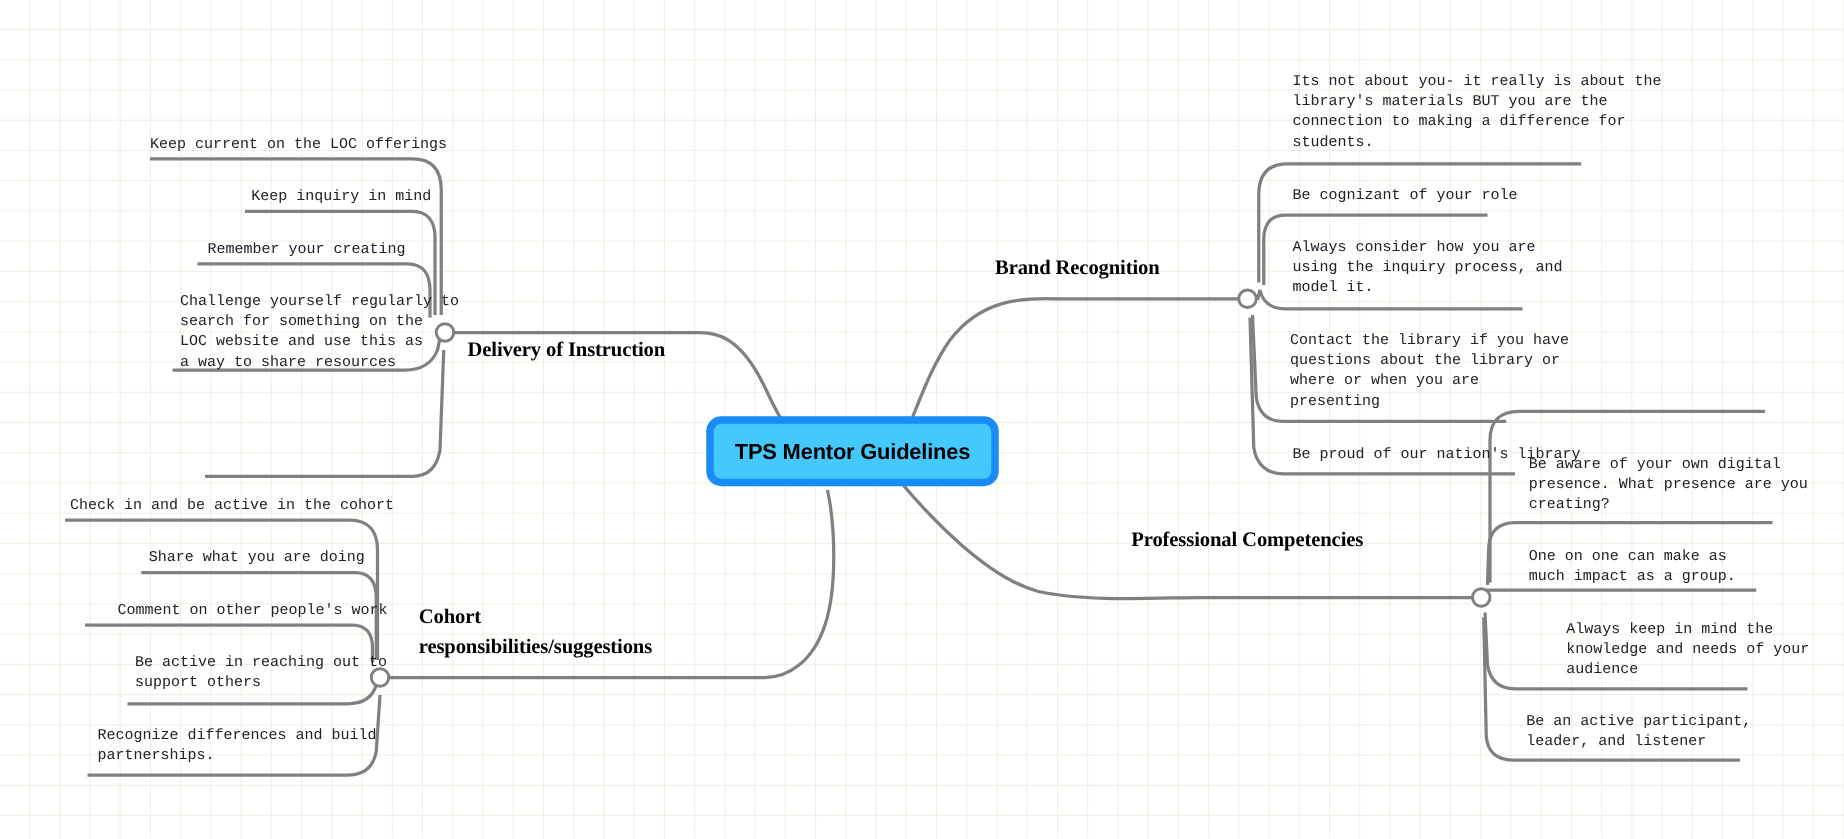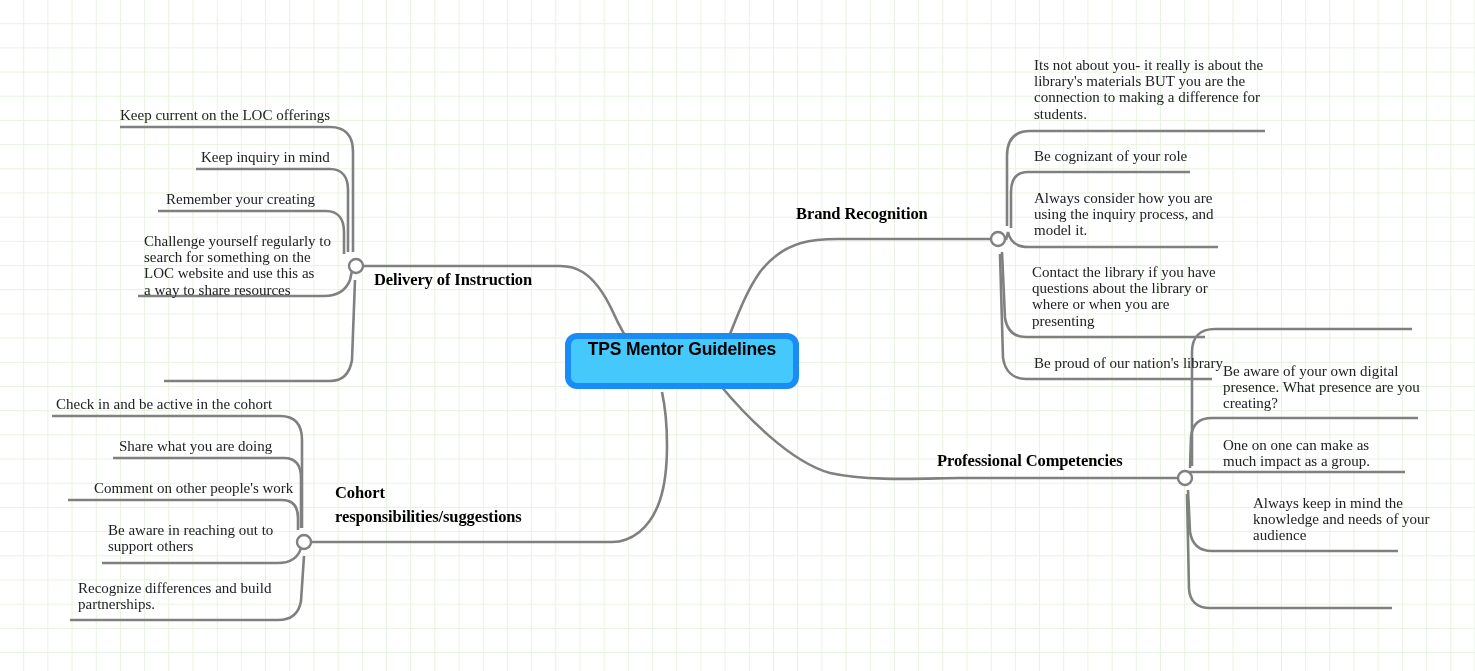--- a/index.html
+++ b/index.html
@@ -23,23 +23,23 @@
   #wires {
     position: absolute;
     left: 0; top: 0;
     width: 1475px;
     height: 671px;
     pointer-events: none;
   }
   .leaf {
     position: absolute;
     color: #202124;
-    font-size: 15px;
+    font-size: 12px;
     line-height: 16.2px;
-    font-family: Liberation Serif, serif;
+    font-family: Liberation Mono, monospace;
     white-space: pre-line;
   }
   .leaf.r {
     text-align: left;
   }
   .branch-label {
     position: absolute;
     color: #000000;
     font-weight: bold;
     font-size: 16.5px;
@@ -52,21 +52,21 @@
     position: absolute;
     left: 565px;
     top: 333px;
     width: 234px;
     height: 56px;
     box-sizing: border-box;
     background: #45c8fb;
     border: 6px solid #1a8cf5;
     border-radius: 12px;
     display: flex;
-    align-items: flex-start;
+    align-items: center;
     justify-content: center;
     z-index: 5;
   }
   #root-label {
     color: #000000;
     font-weight: bold;
     font-size: 17.5px;
     font-family: "Liberation Sans", sans-serif;
     letter-spacing: -0.15px;
   }
@@ -122,34 +122,34 @@
     <span id="root-label">TPS Mentor Guidelines</span>
   </div>
 
   <div class="branch-label" style="left:374px; top:228px;margin-top:40px;">Delivery of Instruction</div>
 
   <div class="branch-label" style="left:335px; top:481px;">Cohort
 responsibilities/suggestions</div>
 
   <div class="branch-label" style="left:796px; top:202px;">Brand Recognition</div>
 
-  <div class="branch-label" style="left:905px; top:449px;margin-left:32px;">Professional Competencies</div>
+  <div class="branch-label" style="left:905px; top:420px;">Professional Competencies</div>
 
   <div class="leaf" style="left:120px; top:107px;">Keep current on the LOC offerings</div>
   <div class="leaf" style="left:201px; top:149px;">Keep inquiry in mind</div>
   <div class="leaf" style="left:166px; top:191px;">Remember your creating</div>
   <div class="leaf" style="left:144px; top:233px;">Challenge yourself regularly to
 search for something on the
 LOC website and use this as
 a way to share resources</div>
 
   <div class="leaf" style="left:56px; top:396px;">Check in and be active in the cohort</div>
   <div class="leaf" style="left:119px; top:438px;">Share what you are doing</div>
   <div class="leaf" style="left:73px; top:480px;margin-left:21px;">Comment on other people's work</div>
-  <div class="leaf" style="left:108px; top:522px;">Be aware in reaching out to
+  <div class="leaf" style="left:108px; top:522px;">Be active in reaching out to
 support others</div>
   <div class="leaf" style="left:78px; top:580px;">Recognize differences and build
 partnerships.</div>
 
   <div class="leaf r" style="left:1034px; top:57px;">Its not about you- it really is about the
 library's materials BUT you are the
 connection to making a difference for
 students.</div>
   <div class="leaf r" style="left:1034px; top:148px;">Be cognizant of your role</div>
   <div class="leaf r" style="left:1034px; top:190px;">Always consider how you are
@@ -162,14 +162,16 @@
   <div class="leaf r" style="left:1034px; top:355px;">Be proud of our nation's library</div>
 
   <div class="leaf r" style="left:1223px; top:363px;">Be aware of your own digital
 presence. What presence are you
 creating?</div>
   <div class="leaf r" style="left:1223px; top:437px;">One on one can make as
 much impact as a group.</div>
   <div class="leaf r" style="left:1221px; top:495px;margin-left:32px;">Always keep in mind the
 knowledge and needs of your
 audience</div>
+  <div class="leaf r" style="left:1221px; top:569px;">Be an active participant,
+leader, and listener</div>
 
 </div>
 
 </body></html>

